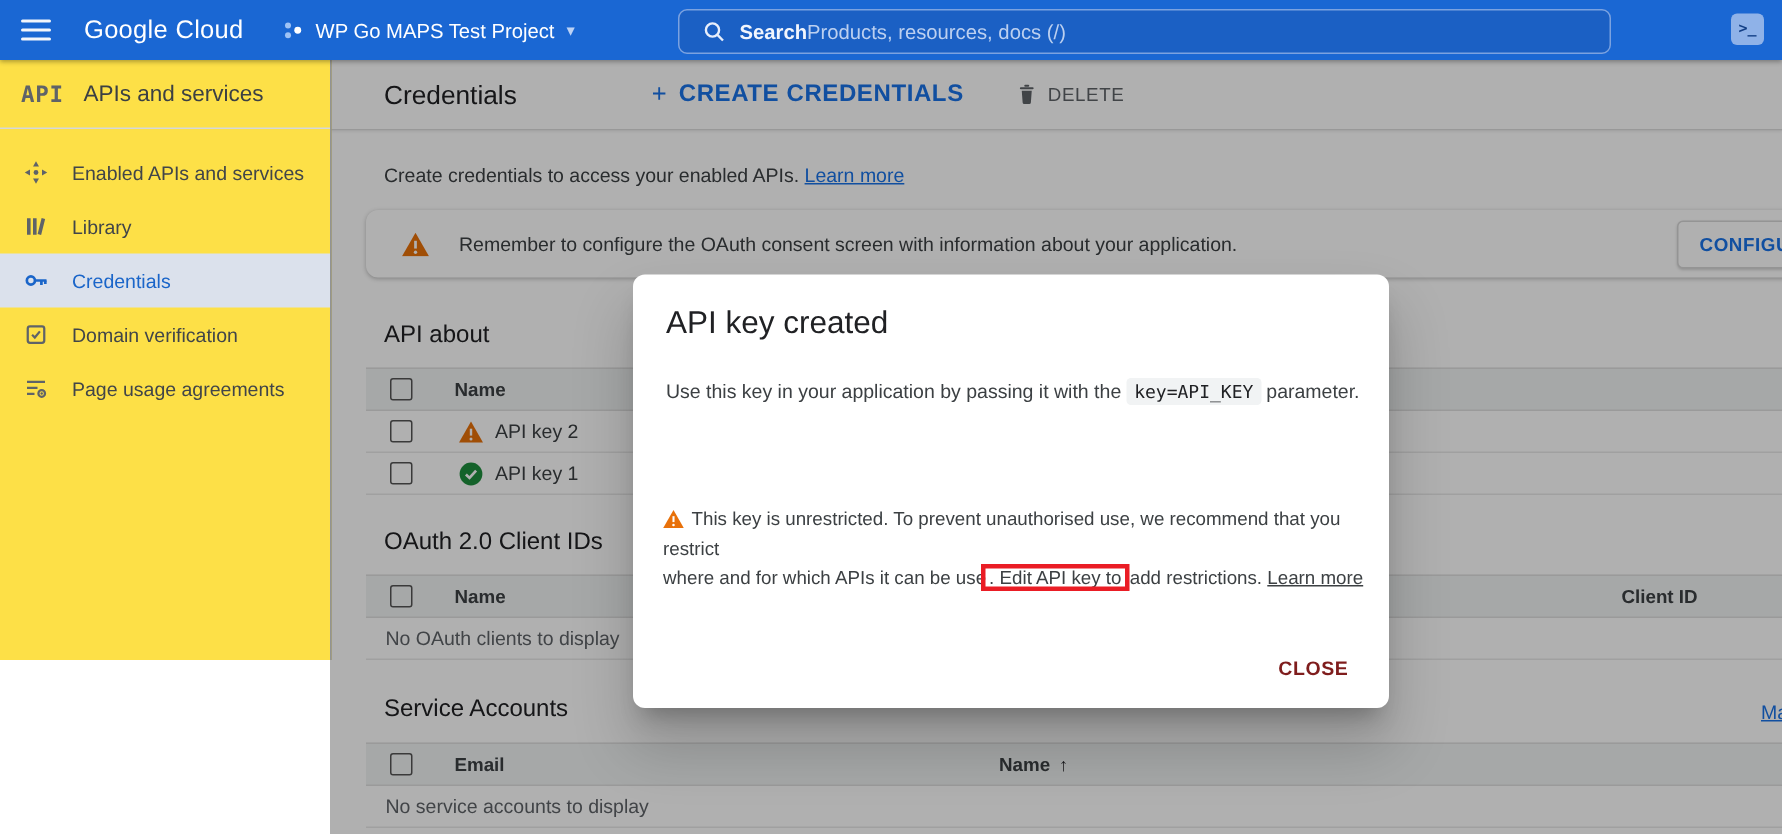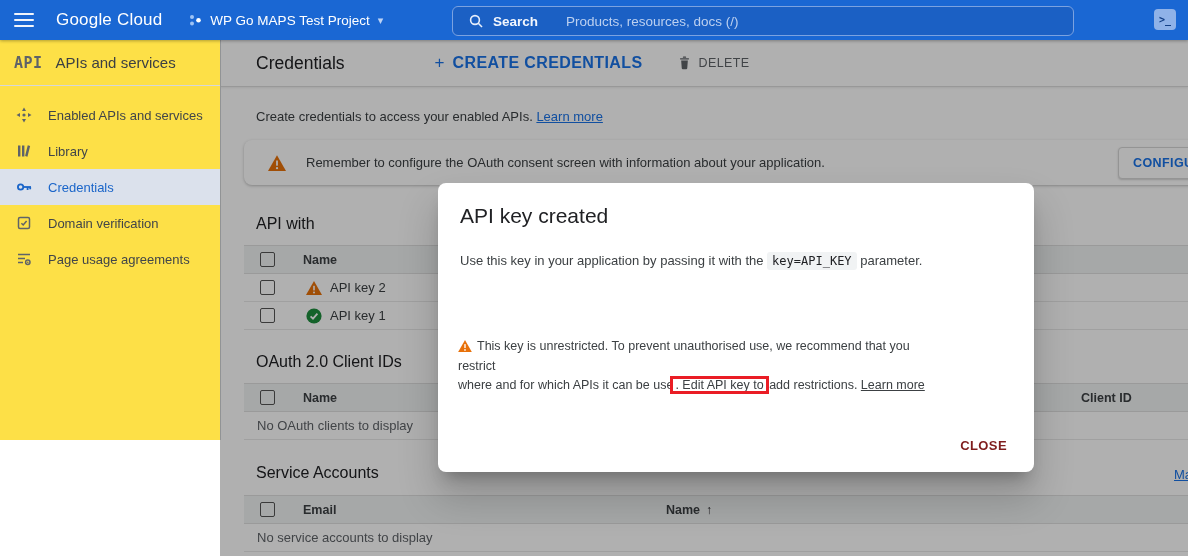--- a/index.html
+++ b/index.html
@@ -15,21 +15,21 @@
   .hamburger span{display:block;height:2px;background:#f2f5fb;border-radius:1px;}
   .gc-logo{color:#ffffff;font-size:17px;letter-spacing:.2px;margin-left:22px;white-space:nowrap;}
   .proj{display:flex;align-items:center;margin-left:26px;cursor:pointer;}
   .proj svg{margin-right:7px;}
   .proj-label{color:#ffffff;font-size:13.5px;white-space:nowrap;}
   .proj-caret{color:#bcd2f5;font-size:11px;margin-left:8px;}
   .searchbar{position:absolute;left:452px;top:6px;width:620px;height:28px;border:1px solid #7ba2e0;
     border-radius:6px;background:#1b60c4;display:flex;align-items:center;cursor:text;}
   .searchbar svg{margin-left:16px;}
   .s-label{color:#f2f6fd;font-size:13.5px;font-weight:700;margin-left:10px;text-align:center;}
-  .s-ph{color:#bcd0f0;font-size:13.5px;margin-left:28px;}
+  .s-ph{color:#bcd0f0;font-size:13.5px;margin-left:0;}
   .shell{position:absolute;right:12px;top:9px;width:22px;height:21px;border-radius:4px;background:#8fb2e8;
     color:#123f86;font-family:"DejaVu Sans Mono",monospace;font-size:10px;font-weight:700;
     display:flex;align-items:center;justify-content:center;cursor:pointer;}
   
   .sidebar{position:absolute;left:0;top:40px;width:220px;height:400px;background:#fde047;z-index:2;
     border-right:1px solid #d2d5d8;}
   .sb-head{height:45px;border-bottom:1px solid #d5d7da;display:flex;align-items:center;}
   .api-logo{font-family:"DejaVu Sans Mono",monospace;font-weight:700;font-size:15px;color:#5f6368;margin-left:14px;letter-spacing:.5px;}
   .sb-title{font-size:15px;color:#3c4043;margin-left:13px;}
   .nav{margin-top:11px;}
@@ -65,21 +65,21 @@
   .cbx{width:13px;height:13px;border:1.5px solid #545454;border-radius:2px;margin-left:16px;flex:none;cursor:pointer;}
   .th-label{font-size:12.5px;font-weight:700;color:#3c4043;position:absolute;left:59px;}
   .th-label2{font-size:12.5px;font-weight:700;color:#3c4043;position:absolute;}
   .row-icon{position:absolute;left:62px;width:16px;height:16px;}
   .row-label{position:absolute;left:86px;font-size:13px;color:#3c4043;}
   .empty-label{position:absolute;left:13px;font-size:13px;color:#5f6368;}
   .sort-arrow{font-size:12px;color:#202124;margin-left:6px;}
   .manage-link{position:absolute;left:954px;top:427px;font-size:13px;}
   
   .scrim{position:absolute;left:220px;top:40px;width:968px;height:516px;background:rgba(0,0,0,.31);z-index:5;}
-  .modal{position:absolute;left:438px;top:183px;width:596px;height:289px;background:#fff;border-radius:8px;z-index:10;
+  .modal{position:absolute;left:422px;top:183px;width:504px;height:289px;background:#fff;border-radius:8px;z-index:10;
     box-shadow:0 11px 15px -7px rgba(0,0,0,.25), 0 24px 38px 3px rgba(0,0,0,.18);}
   .m-title{position:absolute;left:22px;top:21px;font-size:21px;color:#202124;}
   .m-body{position:absolute;left:22px;top:70px;font-size:13px;color:#3c4043;}
   .m-code{font-family:"DejaVu Sans Mono",monospace;font-size:12px;background:#f1f3f4;color:#202124;padding:2px 5px;border-radius:3px;}
   .m-field{position:absolute;left:22px;top:103px;width:459px;height:33px;border:1px solid #85898d;border-radius:5px;}
   .m-field-label{position:absolute;left:9px;top:-8px;background:#fff;padding:0 5px;font-size:11.5px;font-weight:700;color:#202124;}
   .m-key{position:absolute;left:11px;top:8px;font-family:"DejaVu Sans Mono",monospace;font-size:13px;color:#202124;white-space:nowrap;}
   .m-key .masked{filter:blur(2.6px);opacity:.45;}
   .copy-btn{position:absolute;right:11px;top:7px;cursor:pointer;}
   .m-warning{position:absolute;left:20px;top:154px;width:474px;font-size:12.5px;color:#3c4043;line-height:19.5px;}
@@ -216,21 +216,21 @@
   <div class="banner">
     <svg class="w-icon" width="18" height="16" viewBox="0 0 16 14">
       <path d="M8 0 L16 14 H0 Z" fill="#e8710a"></path>
         <rect x="7.2" y="4.8" width="1.6" height="4.6" fill="#fff"></rect>
         <circle cx="8" cy="11.6" r="1" fill="#fff"></circle>
     </svg>
     <span class="b-text">Remember to configure the OAuth consent screen with information about your application.</span>
     <span class="btn-configure">CONFIGURE</span>
   </div>
 
-  <div class="sec-h" style="left:36px;top:175px;">API with</div>
+  <div class="sec-h" style="left:36px;top:175px;">API about</div>
   <div class="tbl" style="top:205px;">
     <div class="thead">
       <span class="cbx"></span>
       <span class="th-label">Name</span>
     </div>
     <div class="trow">
       <span class="cbx"></span>
       <svg class="row-icon" viewBox="0 0 16 14">
         <path d="M8 0 L16 14 H0 Z" fill="#e8710a"></path>
           <rect x="7.2" y="4.8" width="1.6" height="4.6" fill="#fff"></rect>

